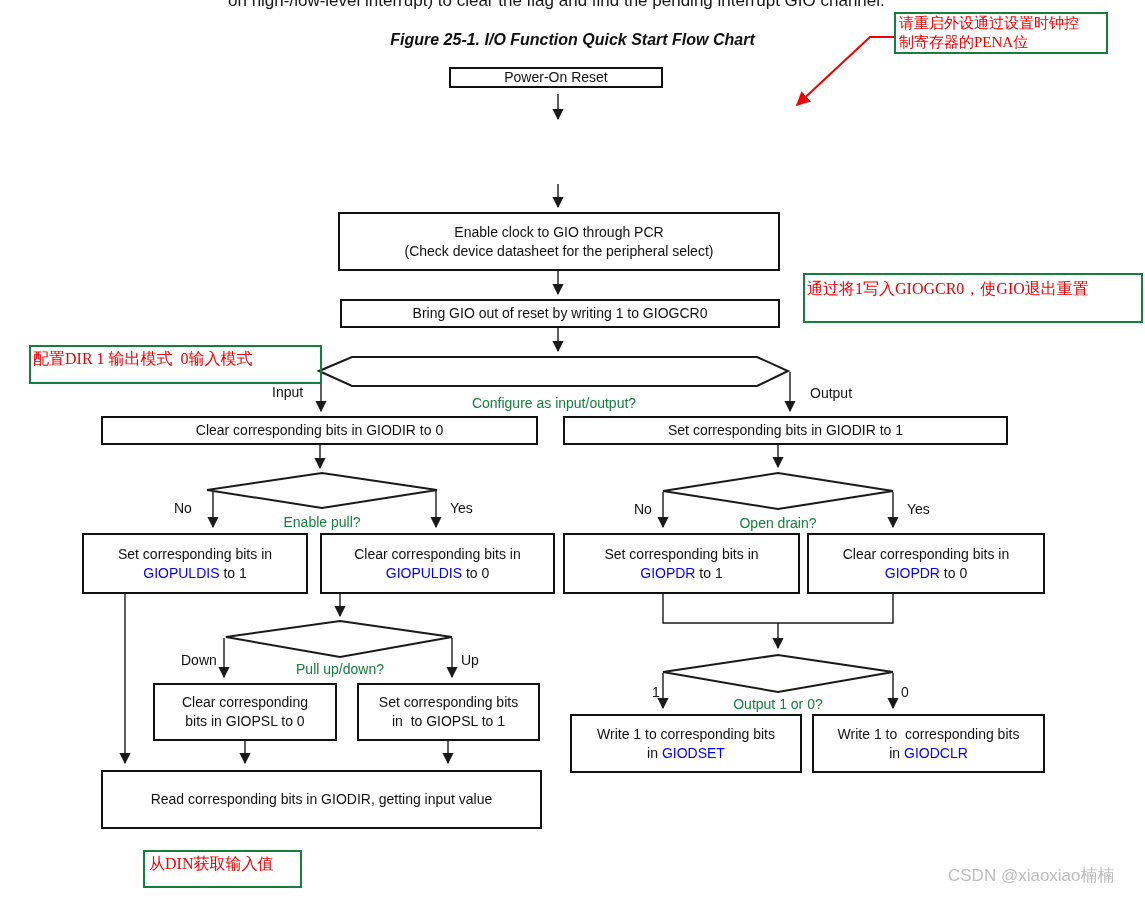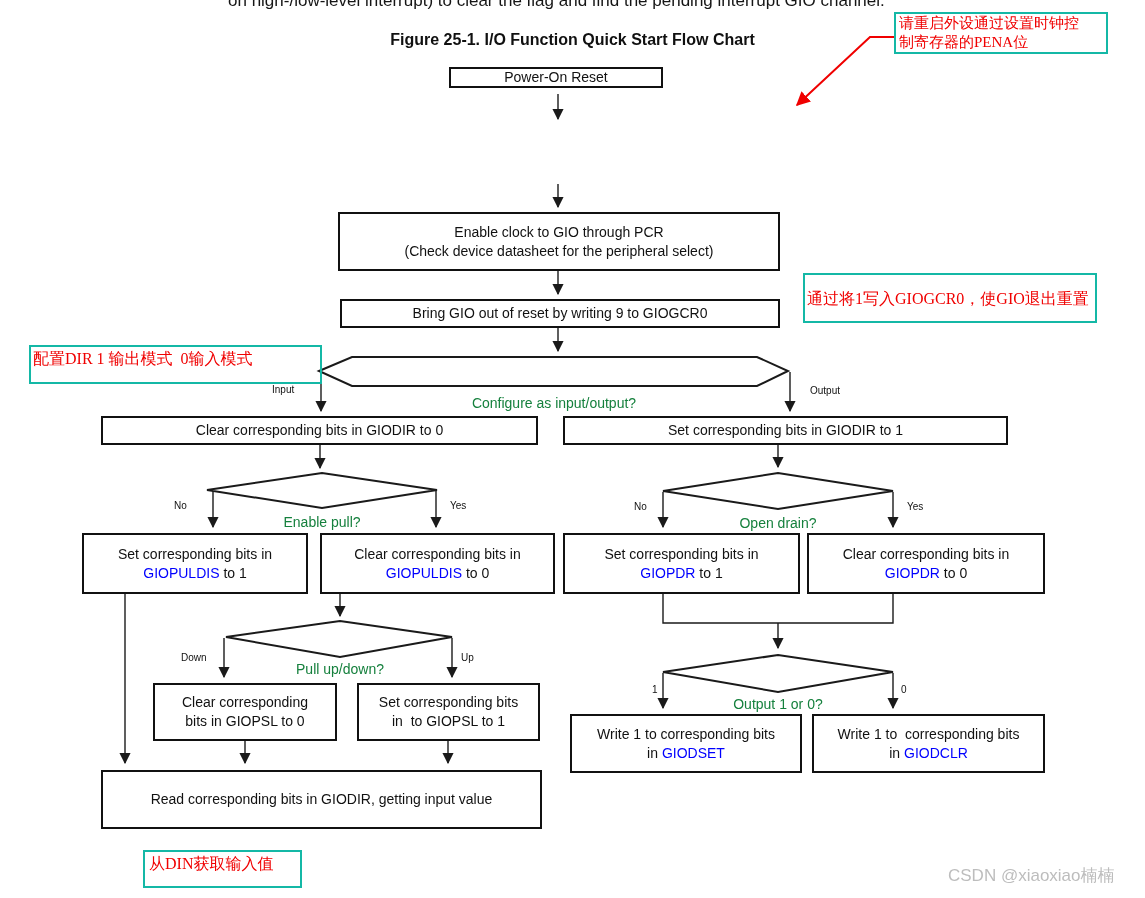--- a/index.html
+++ b/index.html
@@ -1,28 +1,28 @@
 <!DOCTYPE html>
 <html><head>
 <meta charset="utf-8">
 <style>
   html,body{margin:0;padding:0;background:#fff;}
   .page{position:relative;width:1145px;height:898px;background:#fff;overflow:hidden;
         font-family:"Liberation Sans","DejaVu Sans",sans-serif;color:#111;}
   .toptext{position:absolute;left:228px;top:-9px;font-size:17px;white-space:nowrap;color:#151515;}
-  .title{position:absolute;left:0;right:0;top:31px;text-align:center;font-size:16px;font-weight:bold;color:#101010;}
+  .title{position:absolute;left:0;right:0;top:31px;text-align:center;font-size:16px;font-weight:bold;color:#101010;font-style:italic;}
   svg.wires{position:absolute;left:0;top:0;z-index:1;}
   .box{position:absolute;z-index:2;box-sizing:border-box;border:2px solid #111;background:#fff;
        display:flex;flex-direction:column;align-items:center;justify-content:center;
        font-size:14px;line-height:19px;text-align:center;}
   .box .ln{display:block;white-space:pre;}
   .link{color:#0000ff;cursor:pointer;}
-  .lbl{position:absolute;z-index:2;font-size:10px;white-space:nowrap;color:#111;}
+  .lbl{position:absolute;z-index:2;font-size:14px;white-space:nowrap;color:#111;}
   .dtext{position:absolute;z-index:2;font-size:14px;text-align:center;white-space:nowrap;color:#15803d;margin-top:32px;}
-  .rbox{position:absolute;z-index:3;box-sizing:border-box;border:2px solid #14b8a6;color:#f00000;
+  .rbox{position:absolute;z-index:3;box-sizing:border-box;border:2px solid #15803d;color:#f00000;
         font-family:"Liberation Serif","DejaVu Serif",serif;background:transparent;}
   .rbox .ln{display:block;white-space:pre;}
   .wm{position:absolute;z-index:3;font-size:17px;color:#bdbdbd;white-space:nowrap;}
 </style>
 </head>
 <body>
 
 <div class="page">
 
   <div class="toptext">on high-/low-level interrupt) to clear the flag and find the pending interrupt GIO channel.</div>
@@ -78,21 +78,21 @@
     <span class="ln">Power-On Reset</span>
   </div>
 
 
   <div class="box" style="left:338px;top:212px;width:442px;height:59px">
     <span class="ln">Enable clock to GIO through PCR</span>
     <span class="ln">(Check device datasheet for the peripheral select)</span>
   </div>
 
   <div class="box" style="left:340px;top:299px;width:440px;height:29px">
-    <span class="ln">Bring GIO out of reset by writing 9 to GIOGCR0</span>
+    <span class="ln">Bring GIO out of reset by writing 1 to GIOGCR0</span>
   </div>
 
   <div class="box" style="left:101px;top:416px;width:437px;height:29px">
     <span class="ln">Clear corresponding bits in GIODIR to 0</span>
   </div>
 
   <div class="box" style="left:563px;top:416px;width:445px;height:29px">
     <span class="ln">Set corresponding bits in GIODIR to 1</span>
   </div>
 
@@ -155,21 +155,21 @@
   <div class="lbl" style="left:181px;top:652px">Down</div>
   <div class="lbl" style="left:461px;top:652px">Up</div>
   <div class="lbl" style="left:652px;top:684px">1</div>
   <div class="lbl" style="left:901px;top:684px">0</div>
 
   <div class="rbox" style="left:894px;top:12px;width:214px;height:42px;font-size:15px;line-height:19px;padding:0 0 0 3px">
     <span class="ln">请重启外设通过设置时钟控</span>
     <span class="ln">制寄存器的PENA位</span>
   </div>
 
-  <div class="rbox" style="left:803px;top:273px;width:294px;height:50px;font-size:16px;line-height:21px;padding:13px 0 0 2px">
+  <div class="rbox" style="left:803px;top:273px;width:340px;height:50px;font-size:16px;line-height:21px;padding:3px 0 0 2px">
     <span class="ln">通过将1写入GIOGCR0，使GIO退出重置</span>
   </div>
 
   <div class="rbox" style="left:29px;top:345px;width:293px;height:39px;font-size:16px;line-height:21px;padding:1px 0 0 2px">
     <span class="ln">配置DIR 1 输出模式  0输入模式</span>
   </div>
 
   <div class="rbox" style="left:143px;top:850px;width:159px;height:38px;font-size:16px;line-height:22px;padding:1px 0 11px 4px">
     <span class="ln">从DIN获取输入值</span>
   </div>

